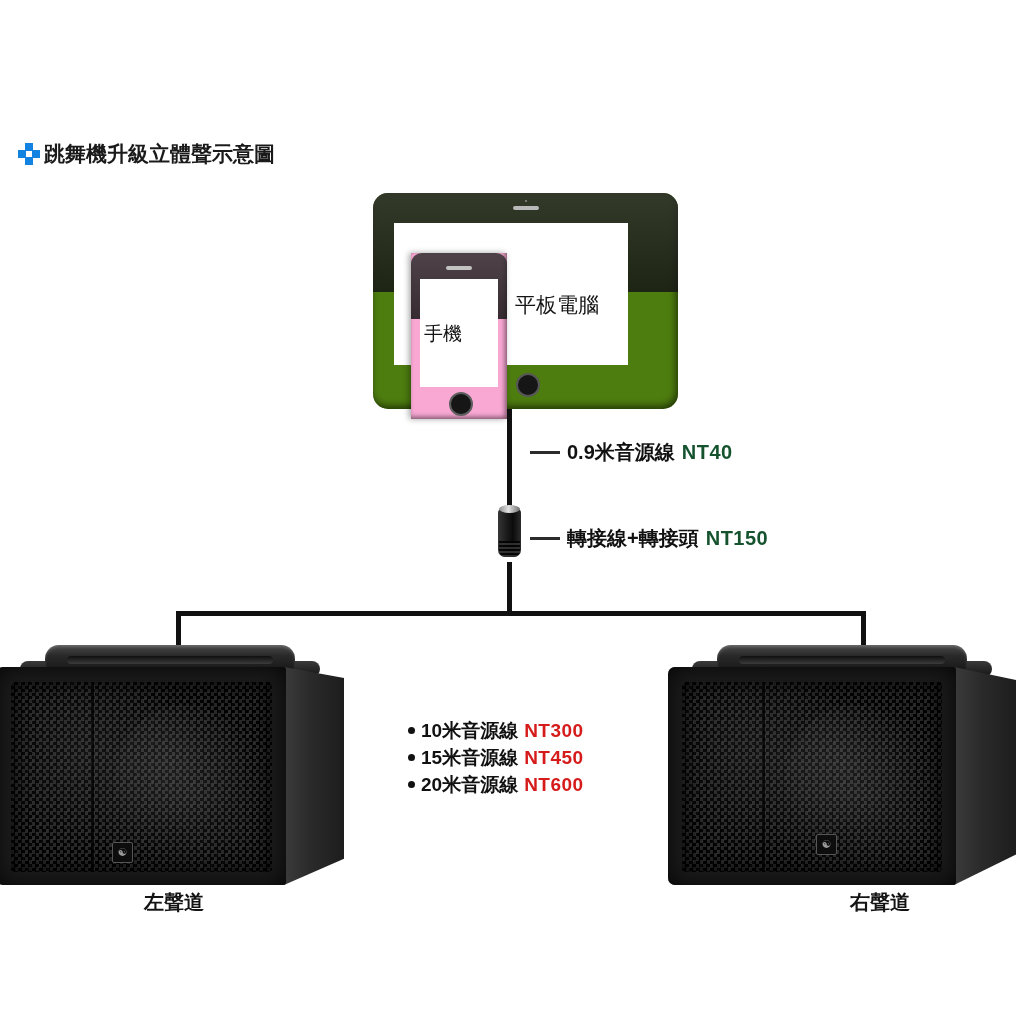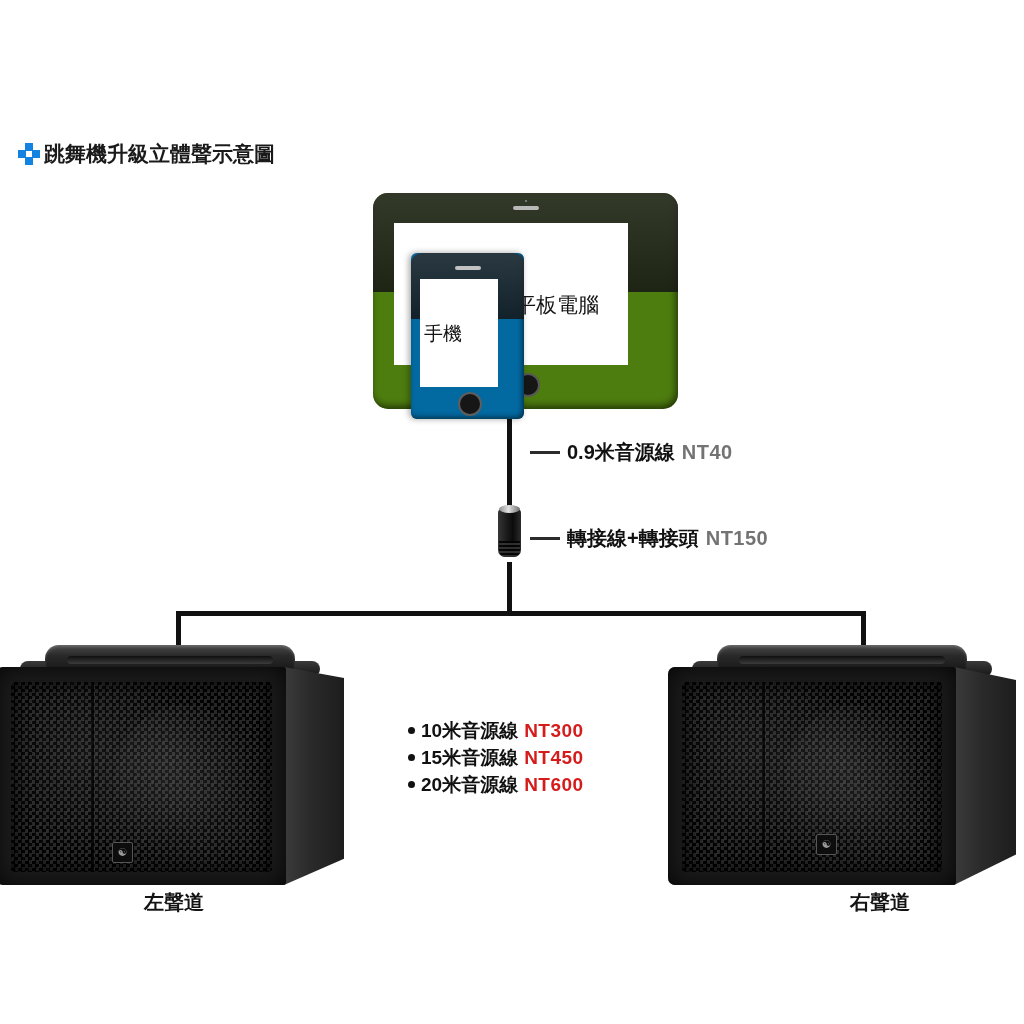--- a/index.html
+++ b/index.html
@@ -51,22 +51,22 @@
   .tablet-home{
     position:absolute;left:50%;top:180px;margin-left:-10px;width:20px;height:20px;
     border-radius:50%;border:2px solid #575757;background:#161616;z-index:4;
   }
   .tablet-label{
     position:absolute;left:142px;top:98px;z-index:5;
     font-size:21px;color:#141414;white-space:nowrap;
   }
 
   .phone{
-    position:absolute;left:411px;top:236px;width:113px;height:166px;
-    background:#0369a1;border-radius:6px;z-index:6;
+    position:absolute;left:411px;top:236px;width:96px;height:166px;
+    background:#f9a8d4;border-radius:0;z-index:6;
     box-shadow:-2px 0 6px rgba(0,0,0,.35), inset -2px -2px 5px rgba(0,0,0,.5);
   }
   .phone:before{
     content:"";position:absolute;left:0;top:0;right:0;height:40%;
     background:linear-gradient(180deg,#313131 0%,#151515 100%);
     border-radius:11px 11px 0 0;opacity:.85;
   }
   .phone-screen{
     position:absolute;left:9px;top:26px;width:78px;height:108px;
     background:#fff;z-index:3;
@@ -107,21 +107,21 @@
   .adapter .grip{
     position:absolute;left:3px;top:38px;width:21px;height:16px;border-radius:0 0 7px 7px;
     background:repeating-linear-gradient(180deg,#000 0 2px,#333 2px 4px);
     opacity:.85;
   }
 
   
   .ann{position:absolute;display:flex;align-items:center;gap:7px;white-space:nowrap;}
   .ann .dash{display:inline-block;width:30px;height:3px;background:#2b2b2b;}
   .ann .txt{font-size:20px;font-weight:bold;color:#111;}
-  .ann .price{font-size:20px;font-weight:bold;color:#737373;letter-spacing:.5px;}
+  .ann .price{font-size:20px;font-weight:bold;color:#14532d;letter-spacing:.5px;}
   #ann-aux{left:530px;top:422px;align-items:center;}
   #ann-adapter{left:530px;top:508px;}
 
   
   .bullets{position:absolute;left:408px;top:700px;}
   .bullet-row{display:flex;align-items:center;gap:6px;height:27px;white-space:nowrap;}
   .bullet-dot{width:7px;height:7px;border-radius:50%;background:#111;flex:0 0 auto;}
   .bullet-txt{font-size:19px;font-weight:bold;color:#111;}
   .bullet-price{font-size:19px;font-weight:bold;color:#d61b1b;letter-spacing:.5px;}
 

